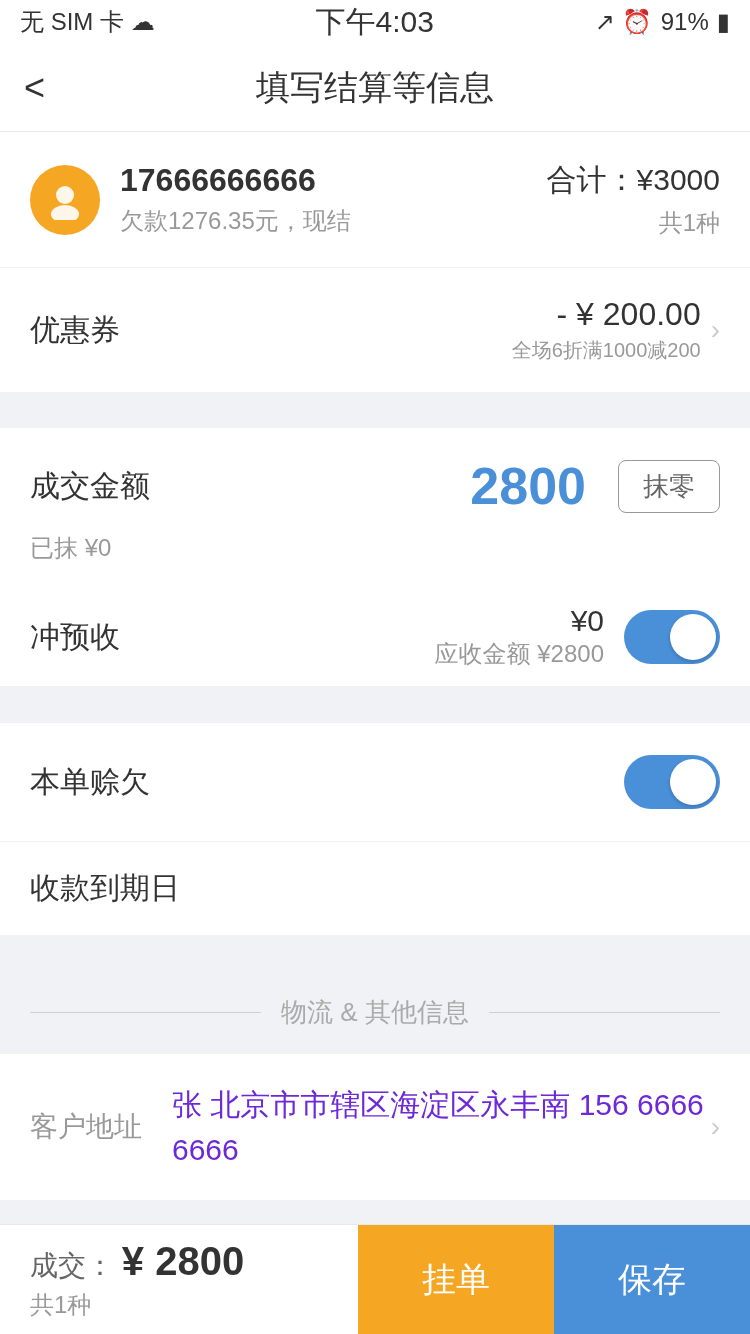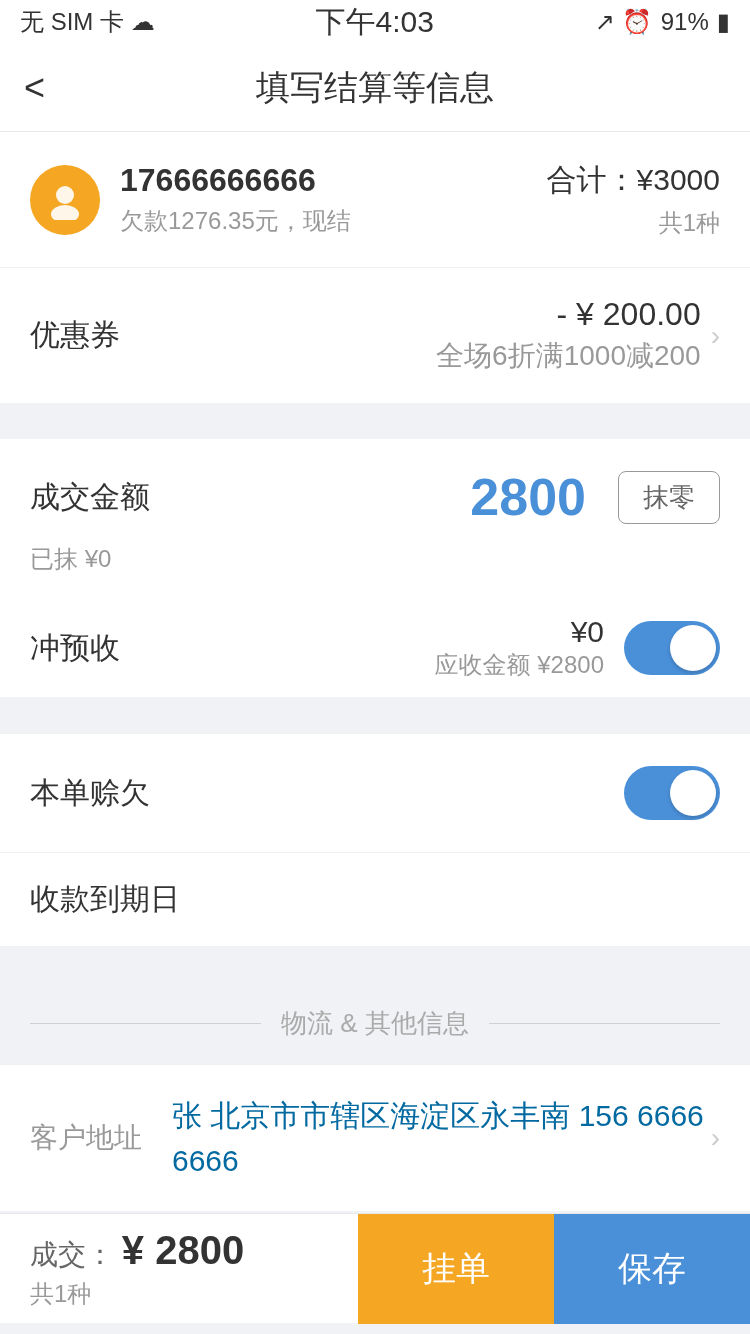--- a/index.html
+++ b/index.html
@@ -92,21 +92,21 @@
     
     .coupon-row {
       display: flex;
       align-items: center;
       justify-content: space-between;
       padding: 28px 30px;
       background: #fff;
     }
     .coupon-label { font-size: 30px; color: #333; }
     .coupon-discount { font-size: 32px; color: #333; font-weight: 500; }
-    .coupon-desc { font-size: 28px; color: #999; margin-top: 4px; text-align: right; margin-left: 40px; }
+    .coupon-desc { font-size: 20px; color: #999; margin-top: 4px; text-align: right; margin-left: 40px; }
     .chevron-icon { font-size: 28px; color: #ccc; }
 
     
     .section-gap {
       height: 20px;
       background: #f0f2f5;
     }
 
     
     .deal-row {
@@ -206,26 +206,26 @@
     }
 
     
     .address-row {
       display: flex;
       align-items: center;
       padding: 28px 30px;
       background: #fff;
     }
     .address-label { font-size: 28px; color: #999; flex-shrink: 0; margin-right: 30px; }
-    .address-value { font-size: 30px; color: #0369a1; flex: 1; line-height: 1.5; }
+    .address-value { font-size: 30px; color: #6d28d9; flex: 1; line-height: 1.5; }
 
     
     .bottom-bar {
       position: fixed;
-      bottom: 11px;
+      bottom: 0;
       left: 0;
       width: 750px;
       height: 110px;
       background: #fff;
       display: flex;
       align-items: center;
       border-top: 1px solid #e8e8e8;
     }
     .bottom-info {
       flex: 1;

